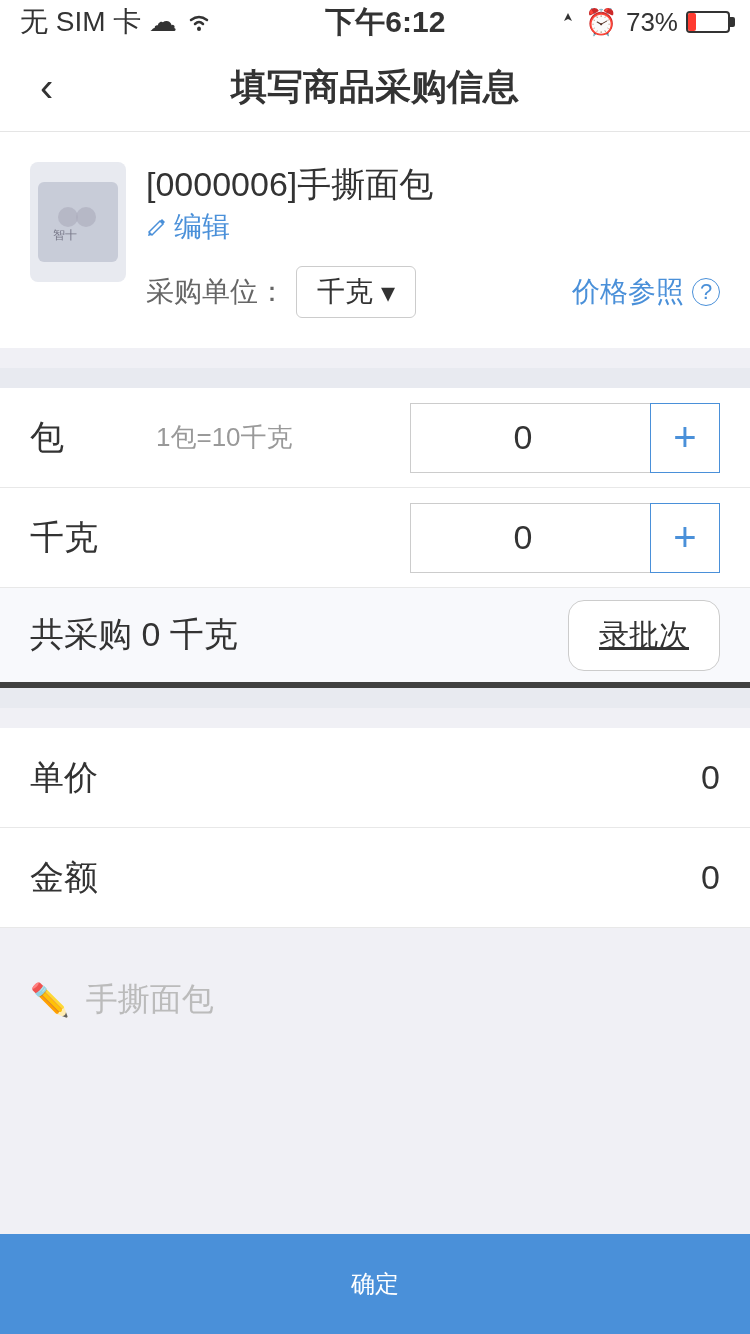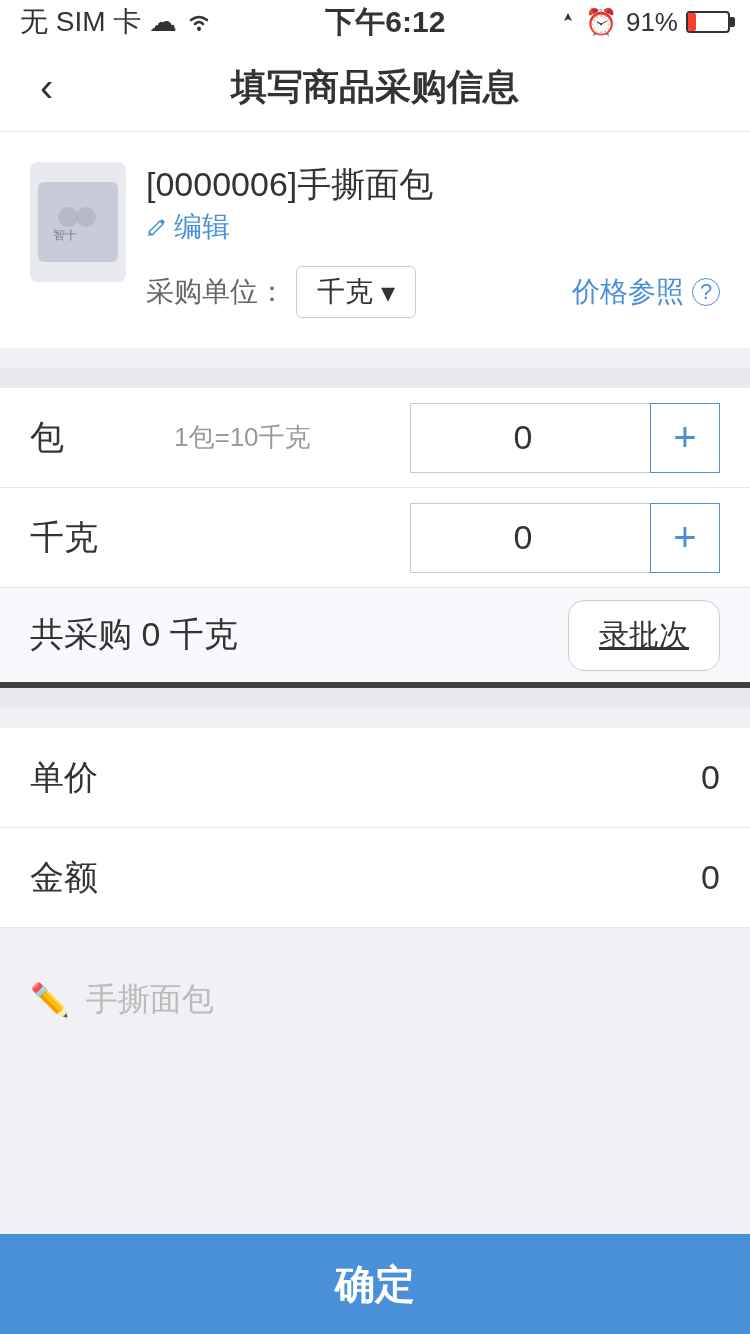--- a/index.html
+++ b/index.html
@@ -165,21 +165,21 @@
       border-bottom: 1px solid #e8e8e8;
     }
     .input-label {
       font-size: 34px;
       color: #333;
       min-width: 120px;
     }
     .input-sublabel {
       font-size: 26px;
       color: #999;
-      margin-left: 24px;
+      margin-left: 6px;
     }
     .input-right {
       margin-left: auto;
       display: flex;
       align-items: center;
       gap: 0;
     }
     .qty-input {
       width: 240px;
       height: 70px;
@@ -282,23 +282,23 @@
       bottom: 0;
       width: 750px;
       height: 100px;
       background: #4a90d9;
       display: flex;
       align-items: center;
       justify-content: center;
       cursor: pointer;
     }
     .confirm-btn-text {
-      font-size: 40px;
+      font-size: 24px;
       color: #fff;
-      font-weight: 700;
+      font-weight: 400;
     }
   </style>
 </head>
 <body>
 
 <div class="status-bar">
   <div class="status-left">
     <span>无 SIM 卡 ☁</span>
     <svg width="28" height="20" viewBox="0 0 28 20">
       <path d="M14 16 Q14 16 14 16" stroke="#333" stroke-width="3" fill="none" stroke-linecap="round"></path>
@@ -308,21 +308,21 @@
     </svg>
   </div>
   <div class="status-center">下午6:12</div>
   <div class="status-right">
     <span>
       <svg width="20" height="20" viewBox="0 0 20 20">
           <path d="M10 2 L14 10 L10 8 L6 10 Z" fill="#333"></path>
         </svg>
     </span>
     <span>⏰</span>
-    <span>91%</span>
+    <span>73%</span>
     <span class="battery-icon">
       <span class="battery-fill"></span>
     </span>
   </div>
 </div>
 
 <div class="nav-bar">
   <span class="nav-back">‹</span>
   <span class="nav-title">填写商品采购信息</span>
 </div>

